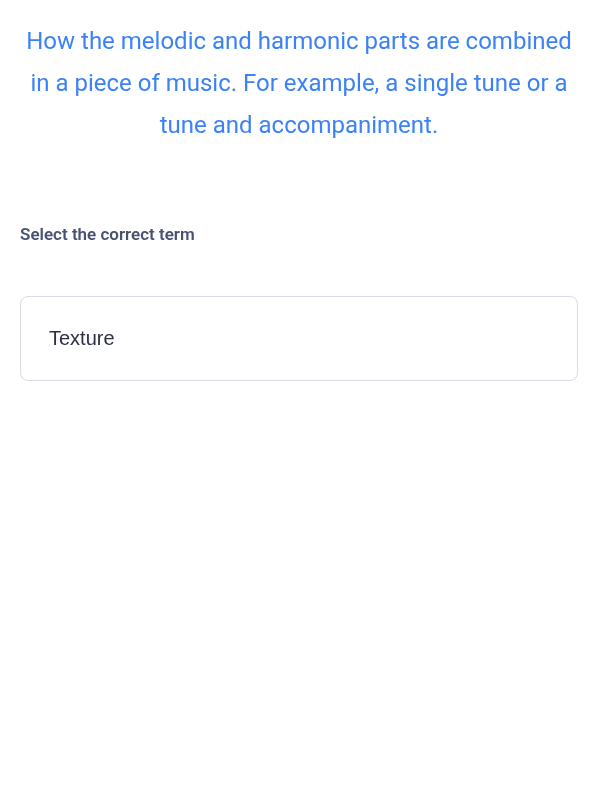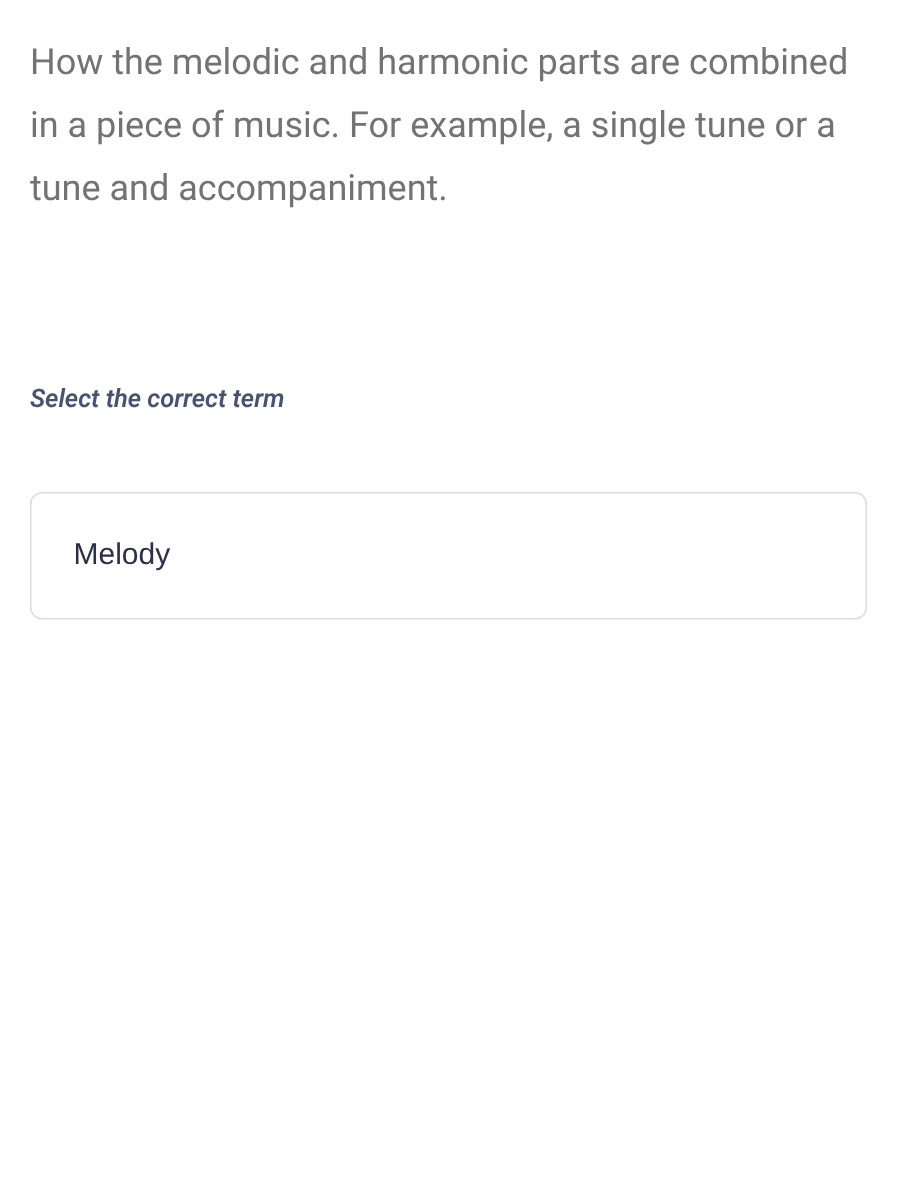--- a/index.html
+++ b/index.html
@@ -10,30 +10,30 @@
     body {
       font-family: -apple-system, BlinkMacSystemFont, 'Segoe UI', Roboto, Helvetica, Arial, sans-serif;
       background: #ffffff;
       width: 598px;
       height: 794px;
       padding: 20px;
     }
     .question-text {
       font-size: 24px;
       line-height: 1.75;
-      color: #737373;
+      color: #3b82f6;
       font-weight: 400;
-      margin-bottom: 110px;
+      margin-bottom: 78px;
+      text-align: center;
     }
     .instruction {
       font-size: 17px;
       font-weight: 600;
       color: #4a5272;
       margin-bottom: 52px;
-      font-style: italic;
     }
     .options {
       display: flex;
       flex-direction: column;
       gap: 40px;
     }
     .option {
       border: 1px solid #d8dce6;
       border-radius: 8px;
       padding: 30px 28px;
@@ -47,14 +47,14 @@
     }
   </style>
 </head>
 <body>
 
 <div class="question-text">How the melodic and harmonic parts are combined in a piece of music. For example, a single tune or a tune and accompaniment.</div>
 
 <div class="instruction">Select the correct term</div>
 
 <div class="options">
-  <button class="option">Melody</button>
+  <button class="option">Texture</button>
 </div>
 
 </body></html>

